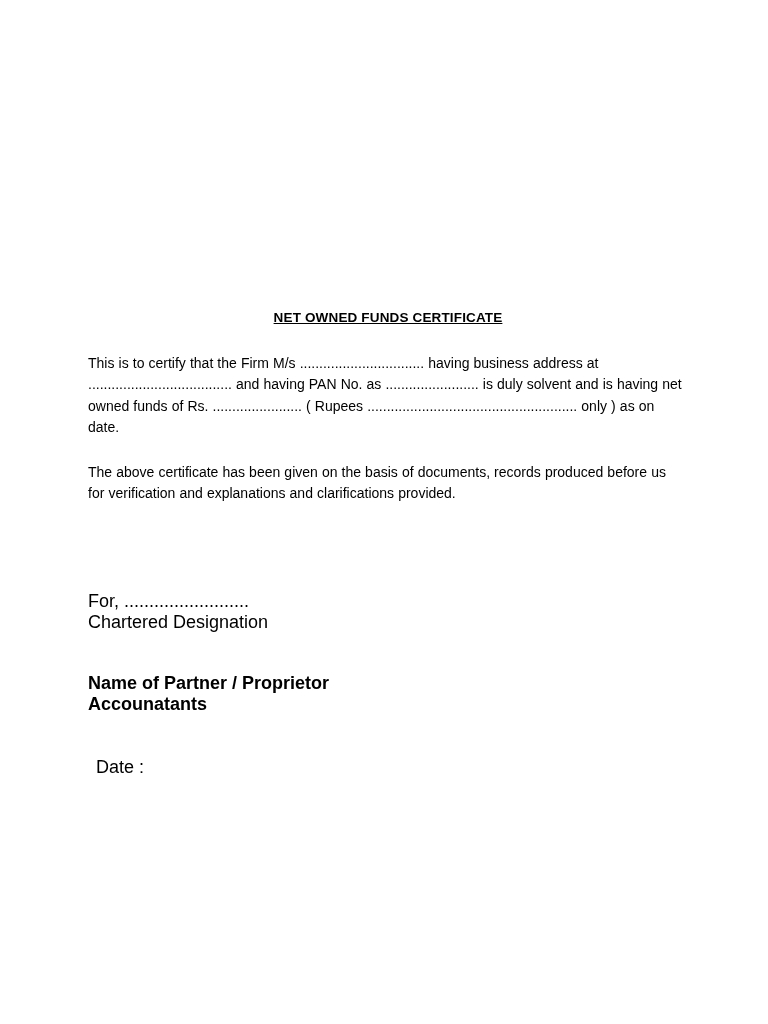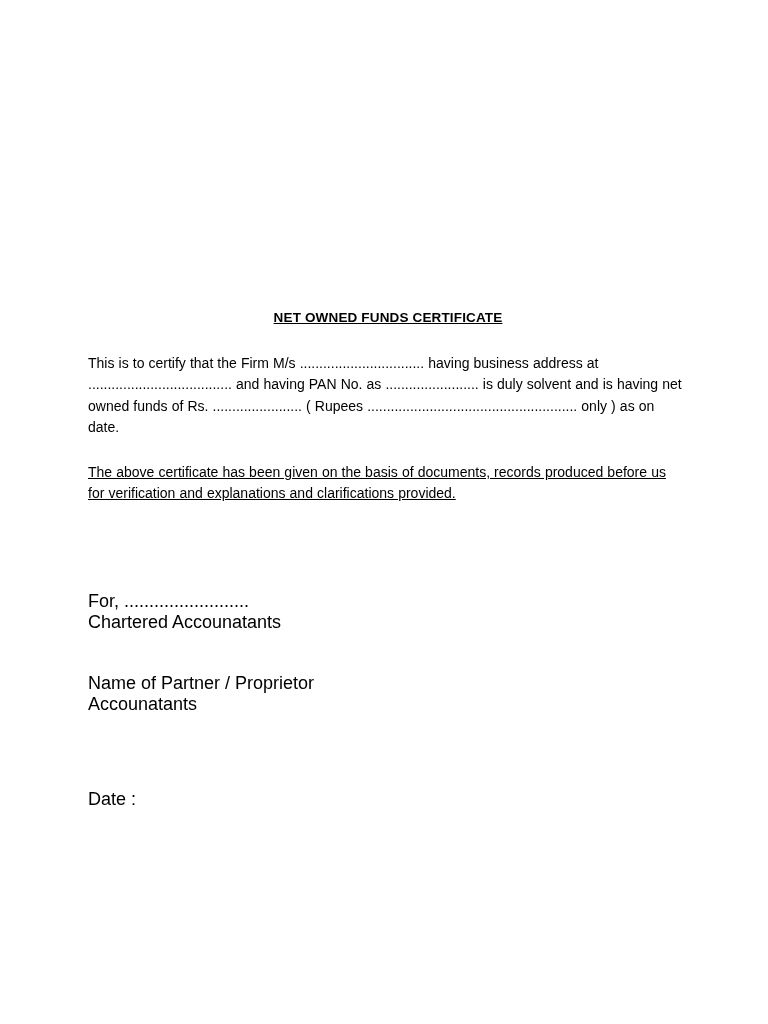--- a/index.html
+++ b/index.html
@@ -38,44 +38,43 @@
   }
   .para {
     font-size: 14px;
     line-height: 21.3px;
     margin: 0 0 24px 0;
     text-align: left;
     word-spacing: 0.2px;
   }
   .para.p2 {
     margin-bottom: 12px;
-    text-decoration: underline;
   }
   .block {
     font-size: 18px;
     line-height: 21.3px;
   }
   .sig-block {
     position: absolute;
     left: 88px;
     top: 591px;
     width: 594px;
   }
   .partner-block {
     position: absolute;
     left: 88px;
     top: 673px;
     width: 594px;
+    font-weight: bold;
   }
   .date-block {
     position: absolute;
-    left: 88px;
+    left: 96px;
     top: 757px;
     width: 594px;
-    margin-top: 32px;
   }
   .line {
     display: block;
     white-space: pre-wrap;
   }
 </style>
 </head>
 <body>
 
 <div class="page">
@@ -83,21 +82,21 @@
   <div class="doc-body">
     <h1 class="doc-title">NET OWNED FUNDS CERTIFICATE</h1>
 
     <p class="para p1">This is to certify that the Firm M/s ................................ having business address at ..................................... and having PAN No. as ........................ is duly solvent and is having net owned funds of Rs. ....................... ( Rupees ...................................................... only ) as on date.</p>
 
     <p class="para p2">The above certificate has been given on the basis of documents, records produced before us for verification and explanations and clarifications provided.</p>
   </div>
 
   <div class="sig-block block">
     <span class="line">For, .........................</span>
-    <span class="line">Chartered Accounatants</span>
+    <span class="line">Chartered Designation</span>
   </div>
 
   <div class="partner-block block">
     <span class="line">Name of Partner / Proprietor</span>
     <span class="line">Accounatants</span>
   </div>
 
   <div class="date-block block">
     <span class="line">Date :</span>
   </div>

